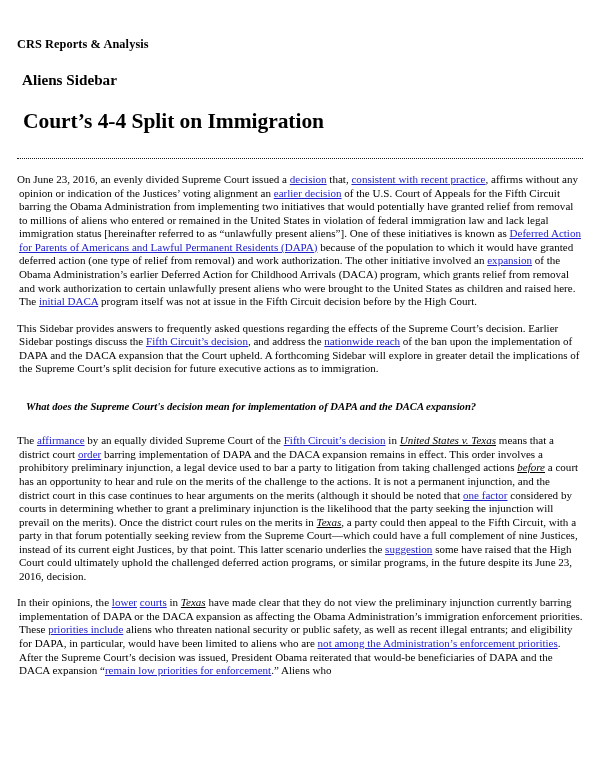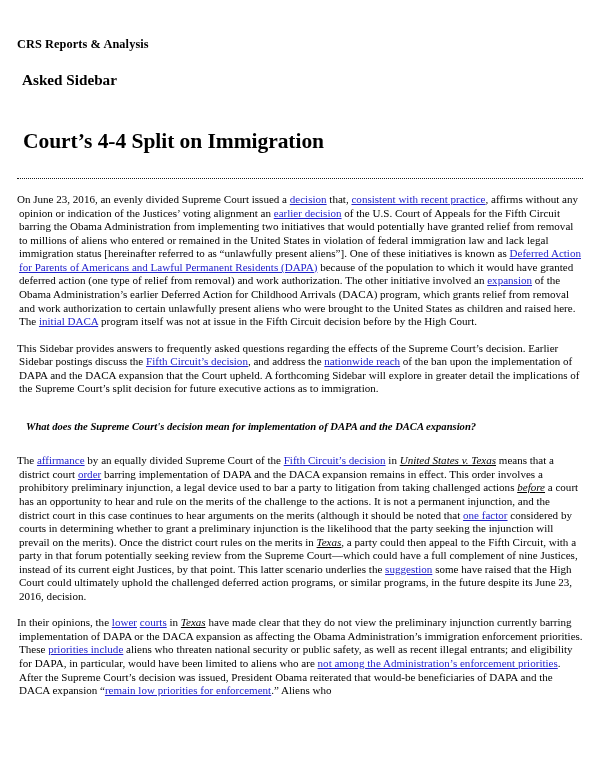--- a/index.html
+++ b/index.html
@@ -40,21 +40,20 @@
     font-size: 21.5px;
     font-weight: bold;
     line-height: 1.30;
     margin: 0;
     padding-top: 20px;
     letter-spacing: -0.05px;
   }
   .doc-title .line2 {
     display: block;
     padding-left: 6px;
-    margin-top: 20px;
   }
   .doc-date {
     font-size: 10.4px;
     font-weight: normal;
     padding-top: 21px;
     line-height: 1.1;
   }
   .divider {
     margin-top: 22px;
     margin-bottom: 0;
@@ -94,21 +93,21 @@
     text-decoration: underline;
   }
 </style>
 </head>
 <body>
 
 <div class="page">
 
   <div class="kicker">CRS Reports &amp; Analysis</div>
 
-  <div class="sidebar-label">Asked Sidebar</div>
+  <div class="sidebar-label">Aliens Sidebar</div>
 
   <h1 class="doc-title">
     <span class="line2">Court’s 4-4 Split on Immigration</span>
   </h1>
 
 
   <hr class="divider">
 
   <div class="body-text">
 

